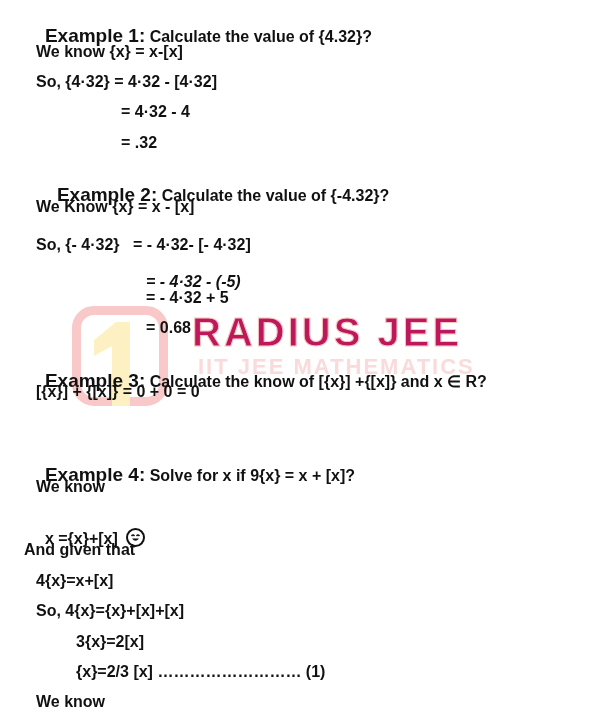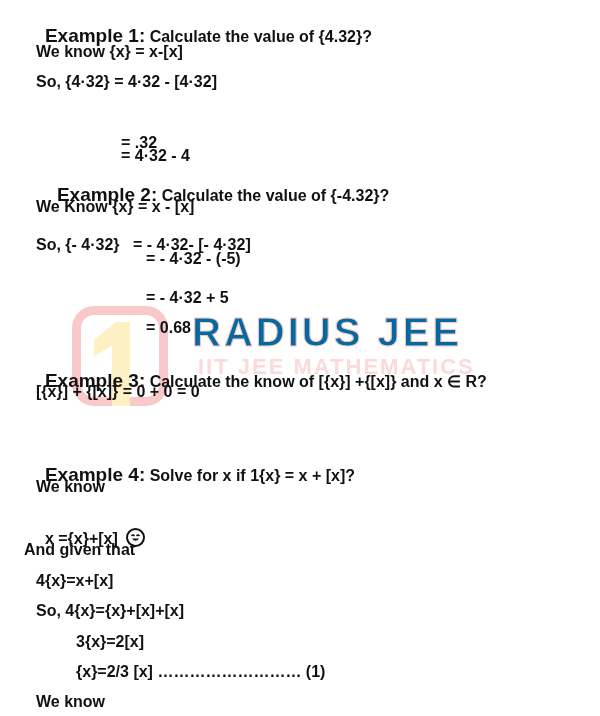--- a/index.html
+++ b/index.html
@@ -6,60 +6,60 @@
   body { width: 600px; height: 716px; position: relative; overflow: hidden;
          font-family: "Liberation Sans", sans-serif; color: #111; }
   .line { position: absolute; white-space: pre; font-weight: bold; font-size: 16px; line-height: 20px; z-index: 2; }
   .ex-label { font-size: 19px; }
   .ex-q { font-size: 16px; }
   .wm { position: absolute; z-index: 1; pointer-events: none; }
   .wm-box { left: 72px; top: 306px; width: 96px; height: 100px; border: 9px solid #f9c9c9;
             border-radius: 22px; box-sizing: border-box; }
   .wm-one { left: 90px; top: 318px; width: 48px; height: 88px; }
   .wm-title { left: 192px; top: 310px; font-family: "Liberation Sans", sans-serif; font-weight: bold;
-              font-size: 40px; letter-spacing: 3px; color: #0369a1; -webkit-text-stroke: 1px #f6c6c0; }
+              font-size: 40px; letter-spacing: 3px; color: #be185d; -webkit-text-stroke: 1px #f6c6c0; }
   .wm-sub { left: 198px; top: 354px; font-family: Liberation Sans, sans-serif; font-weight: bold;
             font-size: 22px; letter-spacing: 2px; color: #fadada; }
   .emoji { display: inline-block; width: 19px; height: 19px; border: 2px solid #111; border-radius: 50%;
            box-sizing: border-box; vertical-align: -3px; margin-left: 8px; position: relative; }
 </style>
 </head>
 <body>
 
 <div class="wm wm-box"></div>
 <svg class="wm wm-one" viewBox="0 0 48 88">
   <path d="M4 22 L26 4 L40 4 L40 88 L22 88 L22 28 L4 38 Z" fill="#fdf1c4"></path>
 </svg>
 <div class="wm wm-title">RADIUS JEE</div>
 <div class="wm wm-sub">IIT JEE MATHEMATICS</div>
 
 <div class="line" style="left:36px; top:6px;text-align:right;">
   <span class="ex-label">Example 1:</span><span class="ex-q"> Calculate the value of {4.32}?</span>
 </div>
 <div class="line" style="left:36px; top:42px;text-align:center;">We know {x} = x-[x]</div>
 <div class="line" style="left:36px; top:72px;">So, {4·32} = 4·32 - [4·32]</div>
-<div class="line" style="left:121px; top:102px;margin-top:44px;">= 4·32 - 4</div>
+<div class="line" style="left:121px; top:102px;">= 4·32 - 4</div>
 <div class="line" style="left:121px; top:133px;">= .32</div>
 
 <div class="line" style="left:48px; top:165px;">
   <span class="ex-label">Example 2:</span><span class="ex-q"> Calculate the value of {-4.32}?</span>
 </div>
 <div class="line" style="left:36px; top:197px;">We Know {x} = x - [x]</div>
 <div class="line" style="left:36px; top:235px;">So, {- 4·32}   = - 4·32- [- 4·32]</div>
-<div class="line" style="left:146px; top:249px;">= - 4·32 - (-5)</div>
+<div class="line" style="left:146px; top:272px;font-style:italic;">= - 4·32 - (-5)</div>
 <div class="line" style="left:146px; top:288px;">= - 4·32 + 5</div>
 <div class="line" style="left:146px; top:318px;">= 0.68</div>
 
 <div class="line" style="left:36px; top:351px;">
   <span class="ex-label">Example 3:</span><span class="ex-q"> Calculate the know of [{x}] +{[x]} and x ∈ R?</span>
 </div>
 <div class="line" style="left:36px; top:382px;">[{x}] + {[x]} = 0 + 0 = 0</div>
 
 <div class="line" style="left:36px; top:445px;">
-  <span class="ex-label">Example 4:</span><span class="ex-q"> Solve for x if 1{x} = x + [x]?</span>
+  <span class="ex-label">Example 4:</span><span class="ex-q"> Solve for x if 9{x} = x + [x]?</span>
 </div>
 <div class="line" style="left:36px; top:477px;">We know</div>
 <div class="line" style="left:36px; top:508px;text-align:center;">
   <span>x ={x}+[x]</span><span class="emoji"><svg width="15" height="15" viewBox="0 0 15 15" style="position:absolute;left:0;top:0">
         <path d="M3.5 6 Q5 4 6.5 6" stroke="#111" stroke-width="1.4" fill="none"></path>
         <path d="M8.5 6 Q10 4 11.5 6" stroke="#111" stroke-width="1.4" fill="none"></path>
         <path d="M4 8.5 Q7.5 13 11 8.5 Z" fill="#111"></path>
       </svg></span>
 </div>
 <div class="line" style="left:24px; top:540px;">And given that</div>

